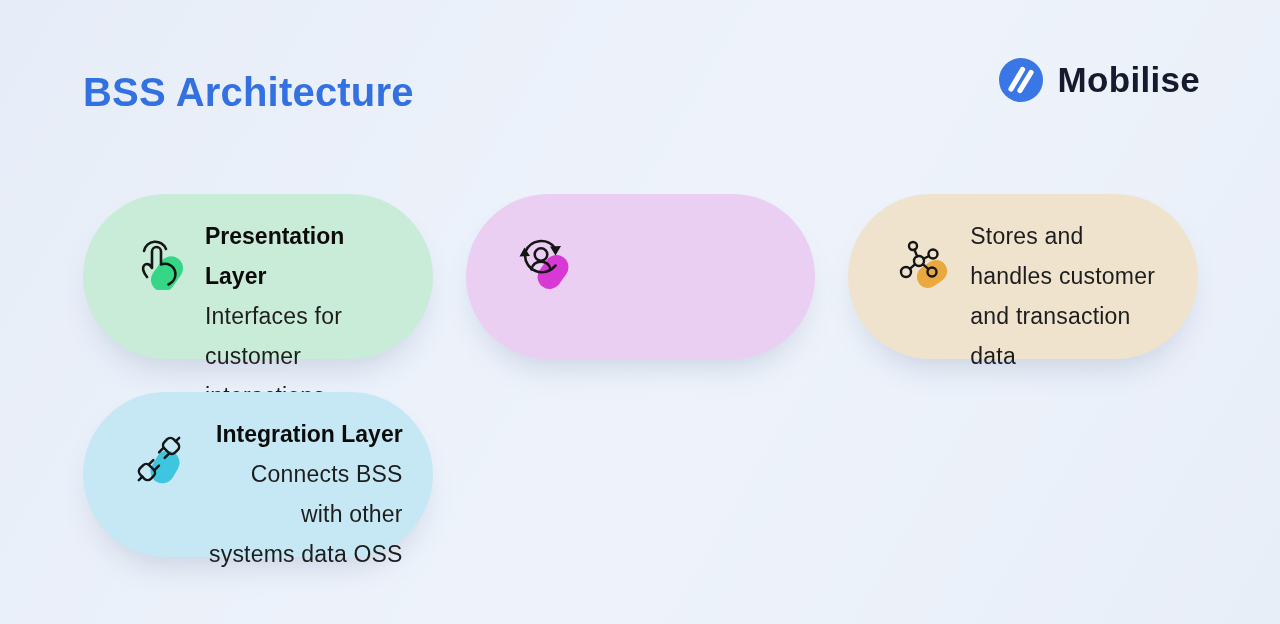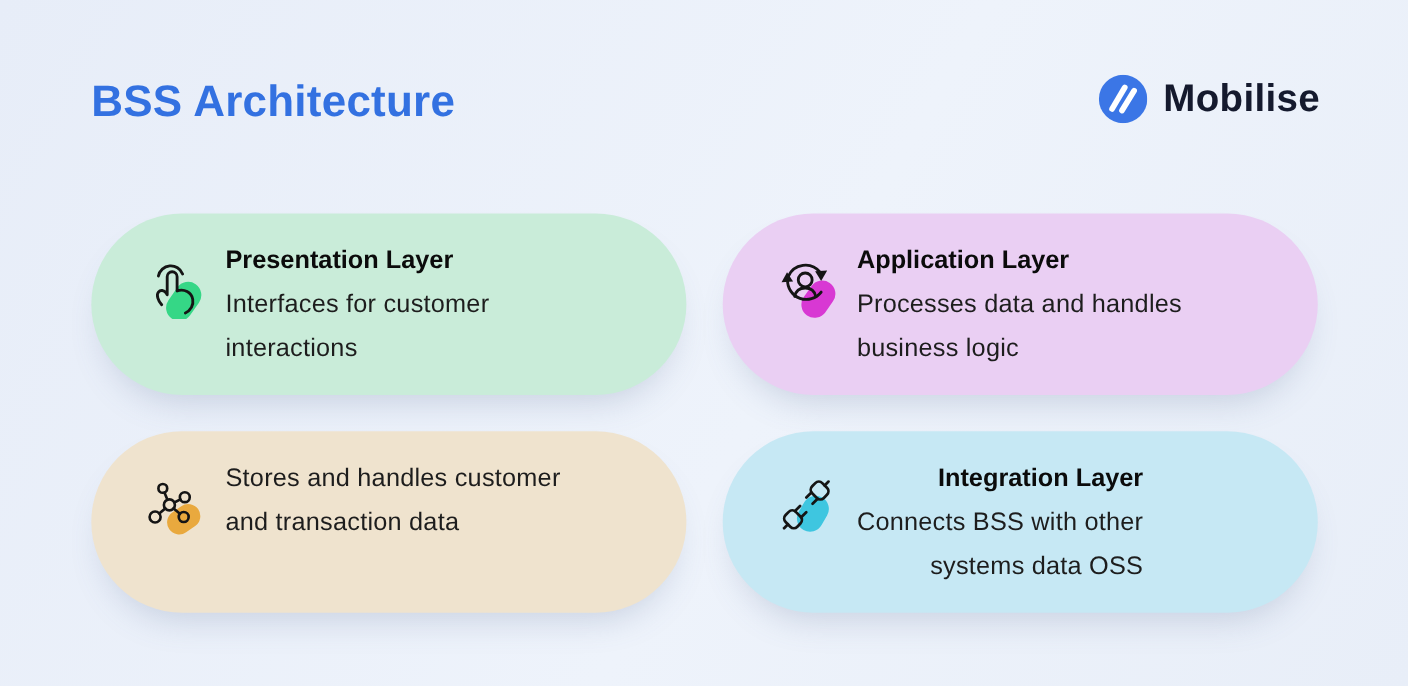--- a/index.html
+++ b/index.html
@@ -12,30 +12,30 @@
     position:relative; width:1280px; height:624px;
     background:linear-gradient(120deg,#e7edf8 0%,#eef3fb 55%,#e8eef8 100%);
   }
   
   .page-title {
     position:absolute; left:83px; top:70px;
     font-size:40px; font-weight:800; letter-spacing:0.2px;
     color:#3371e1;
   }
   .brand {
-    position:absolute; right:80px; top:68px;
+    position:absolute; right:80px; top:58px;
     display:flex; align-items:center; gap:15px;
   }
   .brand-name {
     font-size:35px; font-weight:600; letter-spacing:0.3px; color:#151a2e;
   }
   
   .grid {
     position:absolute; left:83px; top:194px; width:1115px;
-    display:grid; grid-template-columns:1fr 1fr; column-gap:18px; row-gap:18px;gap:33px;
+    display:grid; grid-template-columns:1fr 1fr 1fr; column-gap:18px; row-gap:18px;gap:33px;
   }
   .card {
     height:165px; border-radius:84px;
     display:flex; align-items:flex-start;
     padding:22px 30px 0 45px;
     box-shadow:0 18px 30px -12px rgba(90,110,150,0.25);
   }
   .card-icon { width:62px; height:62px; flex:0 0 62px; margin-top:12px; margin-right:15px; }
   .card-text { }
   .card-title {
@@ -91,25 +91,20 @@
           <g stroke="#151515" stroke-width="2.6" fill="none" stroke-linecap="round" stroke-linejoin="round">
             <circle cx="30" cy="26.5" r="6.3"></circle>
             <path d="M20.5 41.5 C21.5 36 25.3 33.8 30 33.8 C34.7 33.8 38.5 36 39.5 41.5"></path>
             <path d="M14.5 23.5 A17 17 0 0 1 43.5 19.5"></path>
             <path d="M44.5 37.5 A17 17 0 0 1 14 26.5"></path>
           </g>
           <polygon points="44.5,27.5 39,18.5 50,18" fill="#151515"></polygon>
           <polygon points="13.5,19.5 8.5,28.5 19,28" fill="#151515"></polygon>
         </svg>
       </div>
-      <div class="card-text">
-        <div class="card-title">Application Layer</div>
-        <div class="card-desc">Processes data and handles
-business logic</div>
-      </div>
     </div>
 
     <div class="card" style="background: rgb(239, 227, 206);">
       <div class="card-icon">
         <svg width="62" height="62" viewBox="0 0 62 62">
           <rect x="28" y="30" width="22" height="32" rx="11" transform="rotate(55 39 46)" fill="#e9a93e"></rect>
           <g stroke="#151515" stroke-width="2.4" fill="none" stroke-linecap="round">
             <path d="M24.2 28.4 L21.5 21.7"></path>
             <path d="M30.5 30.8 L36 28"></path>
             <path d="M29.8 36.2 L35.6 41.1"></path>

